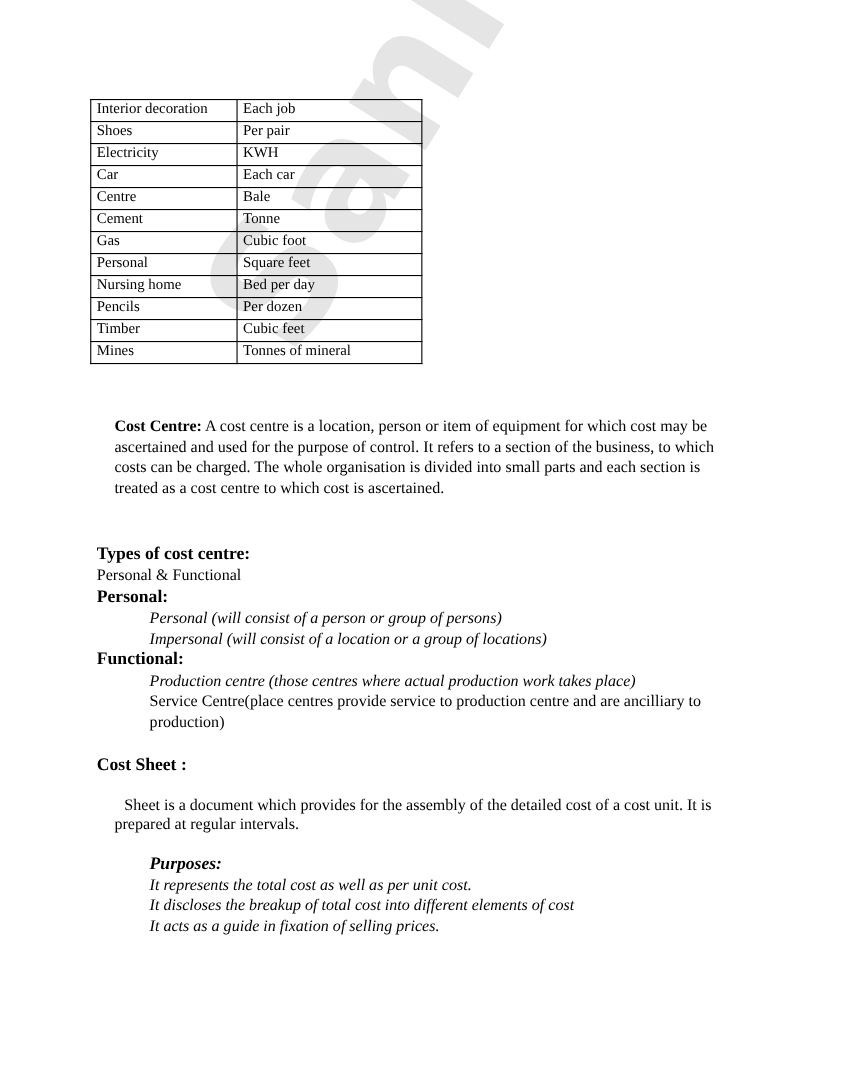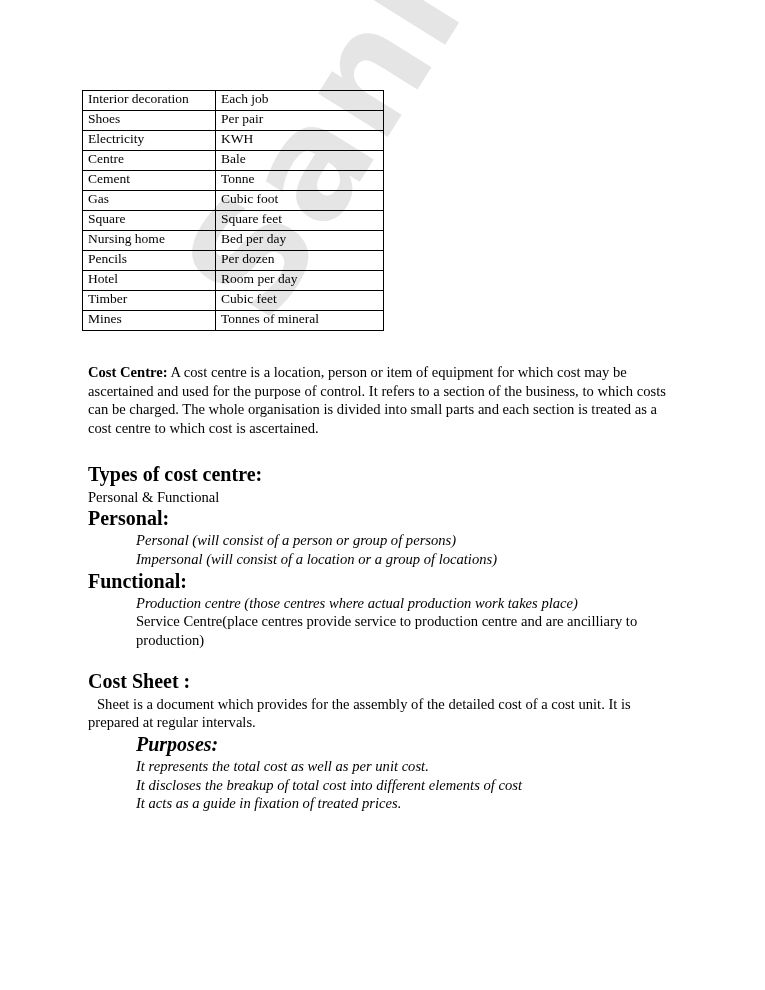--- a/index.html
+++ b/index.html
@@ -71,28 +71,28 @@
   
   #prose {
     position: absolute;
     left: 88px;
     top: 363px;
     width: 592px;
     font-size: 14.6px;
     line-height: 1.27;
   }
   .para {
-    margin: 0;
+    margin: 16px;
     text-align: left;
     font-family: Liberation Serif, serif;
   }
   .bold { font-weight: 700; }
   .heading {
     margin: 0;
-    font-size: 20px;
+    font-size: 16px;
     font-weight: 700;
     line-height: 1.27;
   }
   .plain-line { margin: 0; }
   .indent-1 { margin: 0 0 0 48px; font-style: italic; }
   .hang-1 {
     margin: 0 0 0 48px;
     text-indent: 0;
   }
   .spacer-md { height: 20px; }
@@ -116,46 +116,46 @@
         </tr>
         <tr>
           <td class="col-item">Shoes</td>
           <td class="col-unit">Per pair</td>
         </tr>
         <tr>
           <td class="col-item">Electricity</td>
           <td class="col-unit">KWH</td>
         </tr>
         <tr>
+          <td class="col-item">Car</td>
+          <td class="col-unit">Each car</td>
+        </tr>
+        <tr>
           <td class="col-item">Centre</td>
           <td class="col-unit">Bale</td>
         </tr>
         <tr>
           <td class="col-item">Cement</td>
           <td class="col-unit">Tonne</td>
         </tr>
         <tr>
           <td class="col-item">Gas</td>
           <td class="col-unit">Cubic foot</td>
         </tr>
         <tr>
-          <td class="col-item">Square</td>
+          <td class="col-item">Personal</td>
           <td class="col-unit">Square feet</td>
         </tr>
         <tr>
           <td class="col-item">Nursing home</td>
           <td class="col-unit">Bed per day</td>
         </tr>
         <tr>
           <td class="col-item">Pencils</td>
           <td class="col-unit">Per dozen</td>
-        </tr>
-        <tr>
-          <td class="col-item">Hotel</td>
-          <td class="col-unit">Room per day</td>
         </tr>
         <tr>
           <td class="col-item">Timber</td>
           <td class="col-unit">Cubic feet</td>
         </tr>
         <tr>
           <td class="col-item">Mines</td>
           <td class="col-unit">Tonnes of mineral</td>
         </tr>
       </tbody>
@@ -179,16 +179,16 @@
     <p class="hang-1">Service Centre(place centres provide service to production centre and are ancilliary to production)</p>
 
     <div class="spacer-md"></div>
 
     <p class="heading">Cost Sheet :</p>
     <p class="para lead-indent">Sheet is a document which provides for the assembly of the detailed cost of a cost unit. It is prepared at regular intervals.</p>
 
     <p class="heading indent-1">Purposes:</p>
     <p class="indent-1">It represents the total cost as well as per unit cost.</p>
     <p class="indent-1">It discloses the breakup of total cost into different elements of cost</p>
-    <p class="indent-1">It acts as a guide in fixation of treated prices.</p>
+    <p class="indent-1">It acts as a guide in fixation of selling prices.</p>
 
   </div>
 </div>
 
 </body></html>

